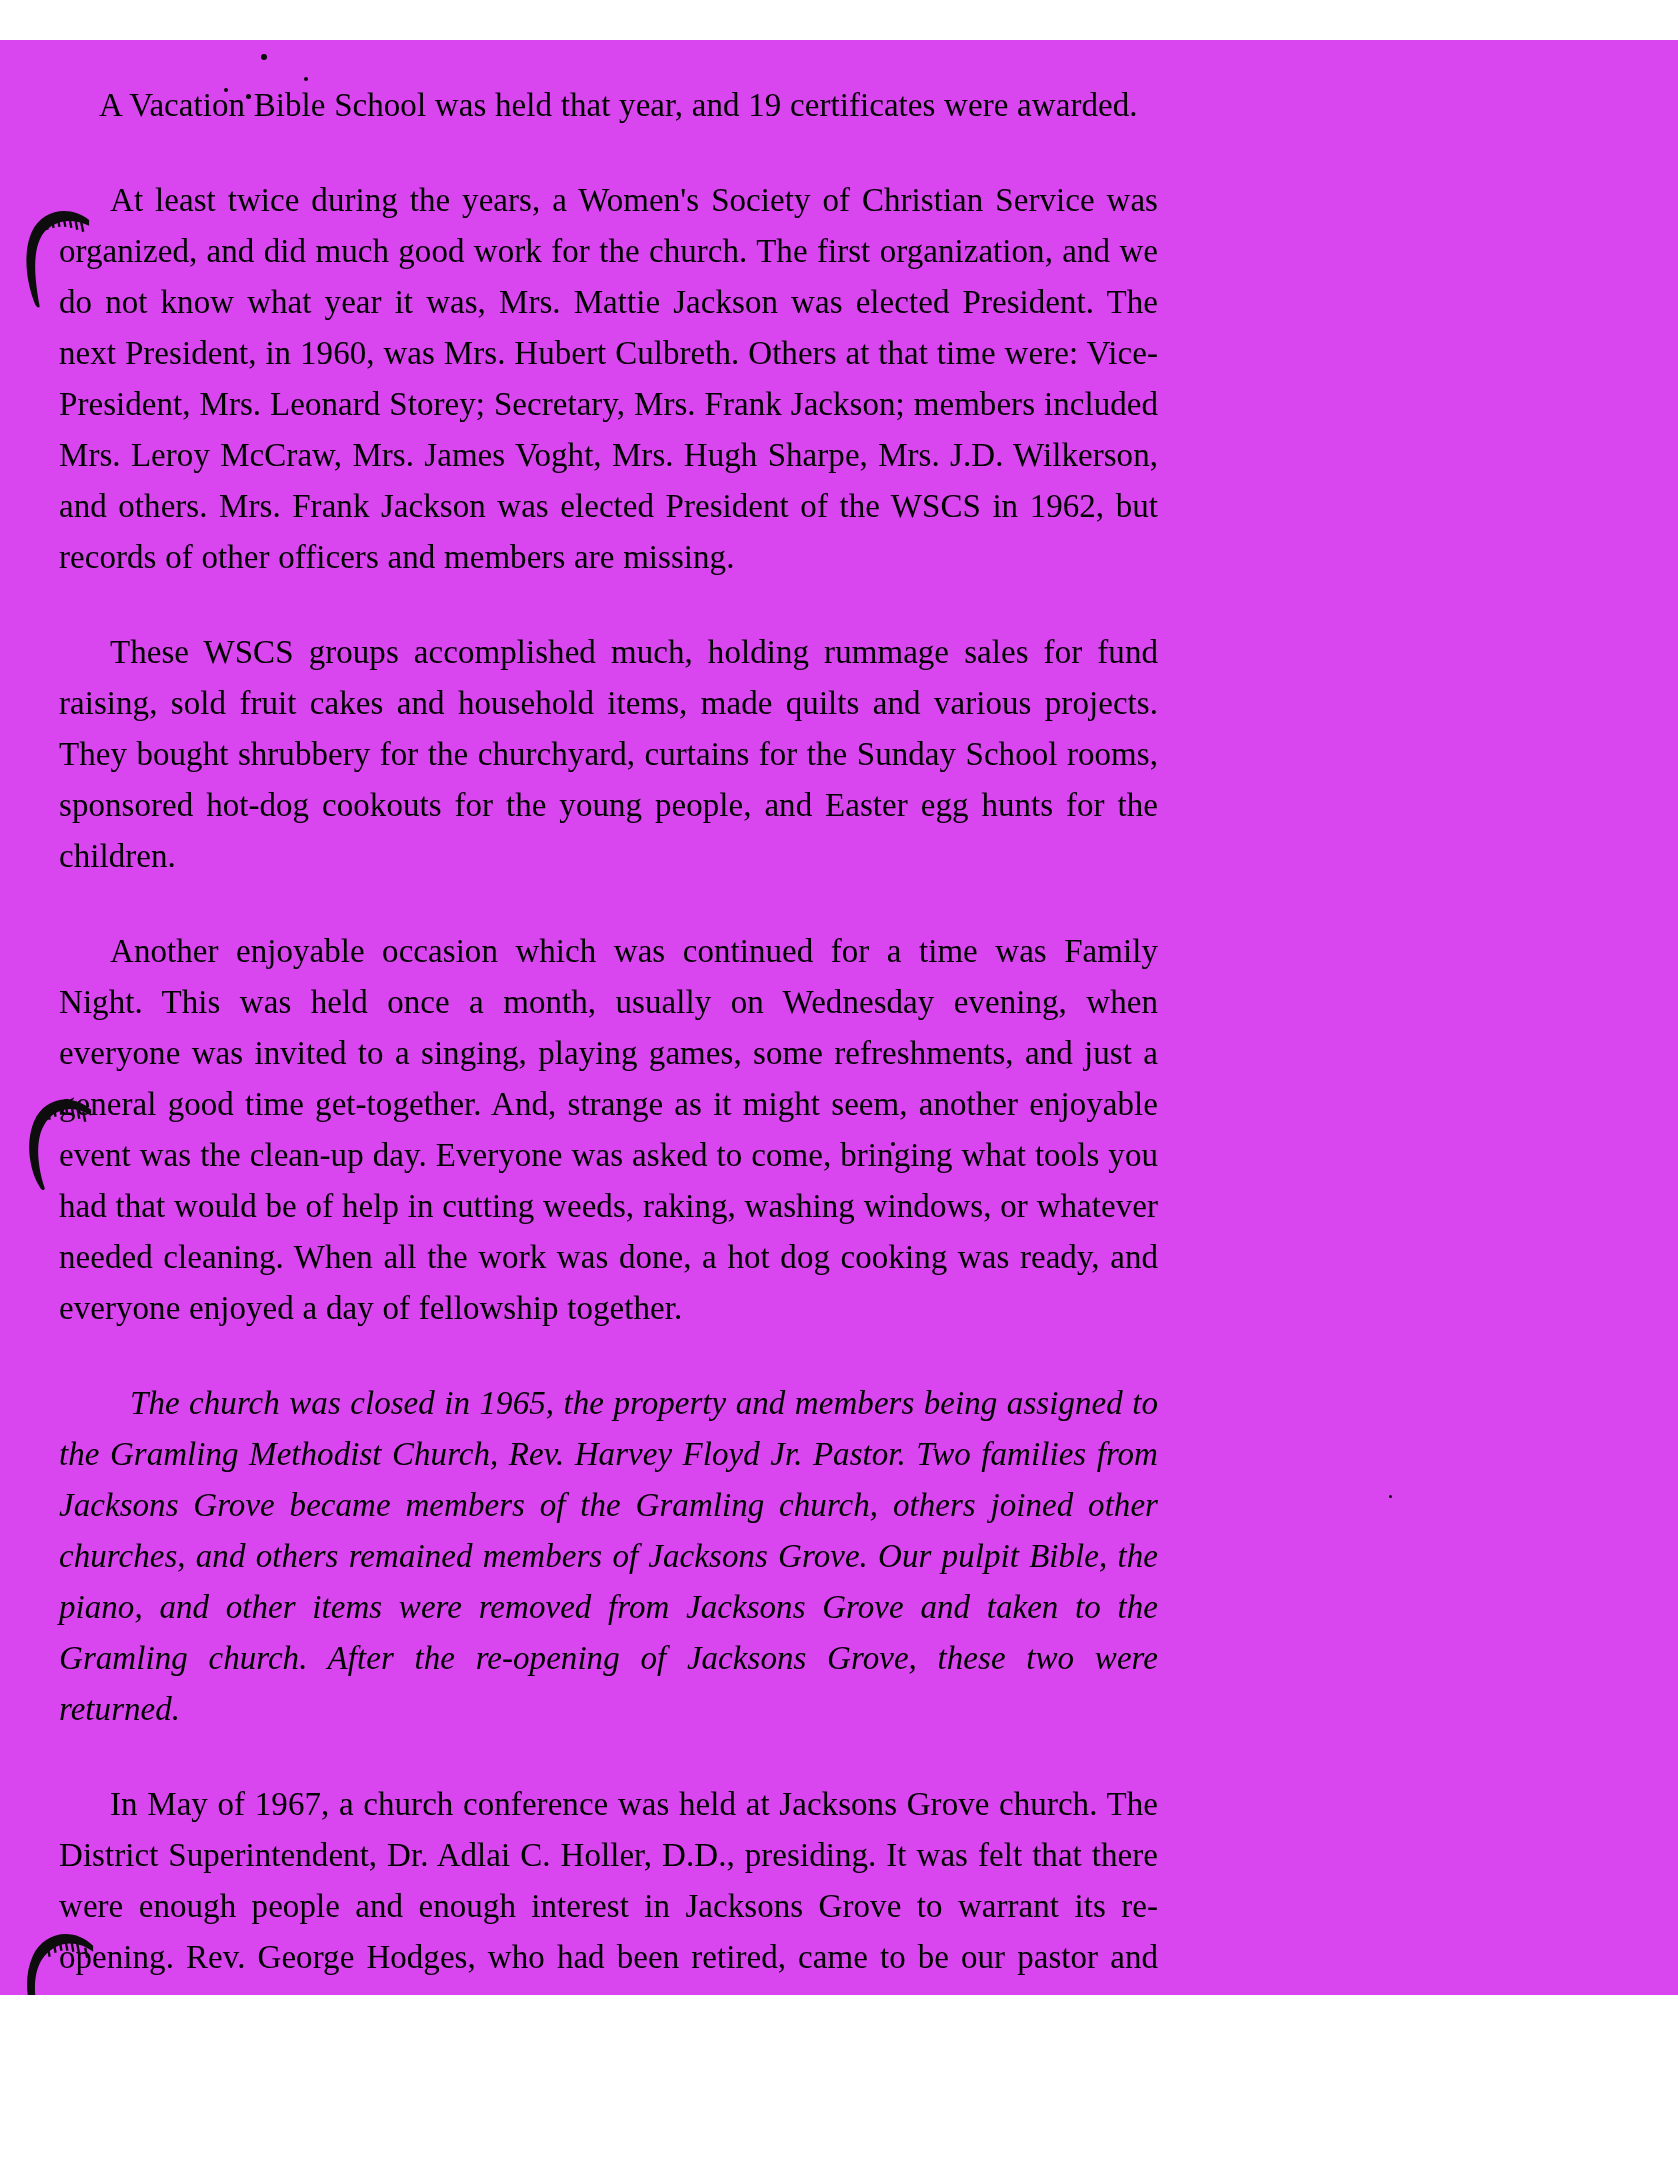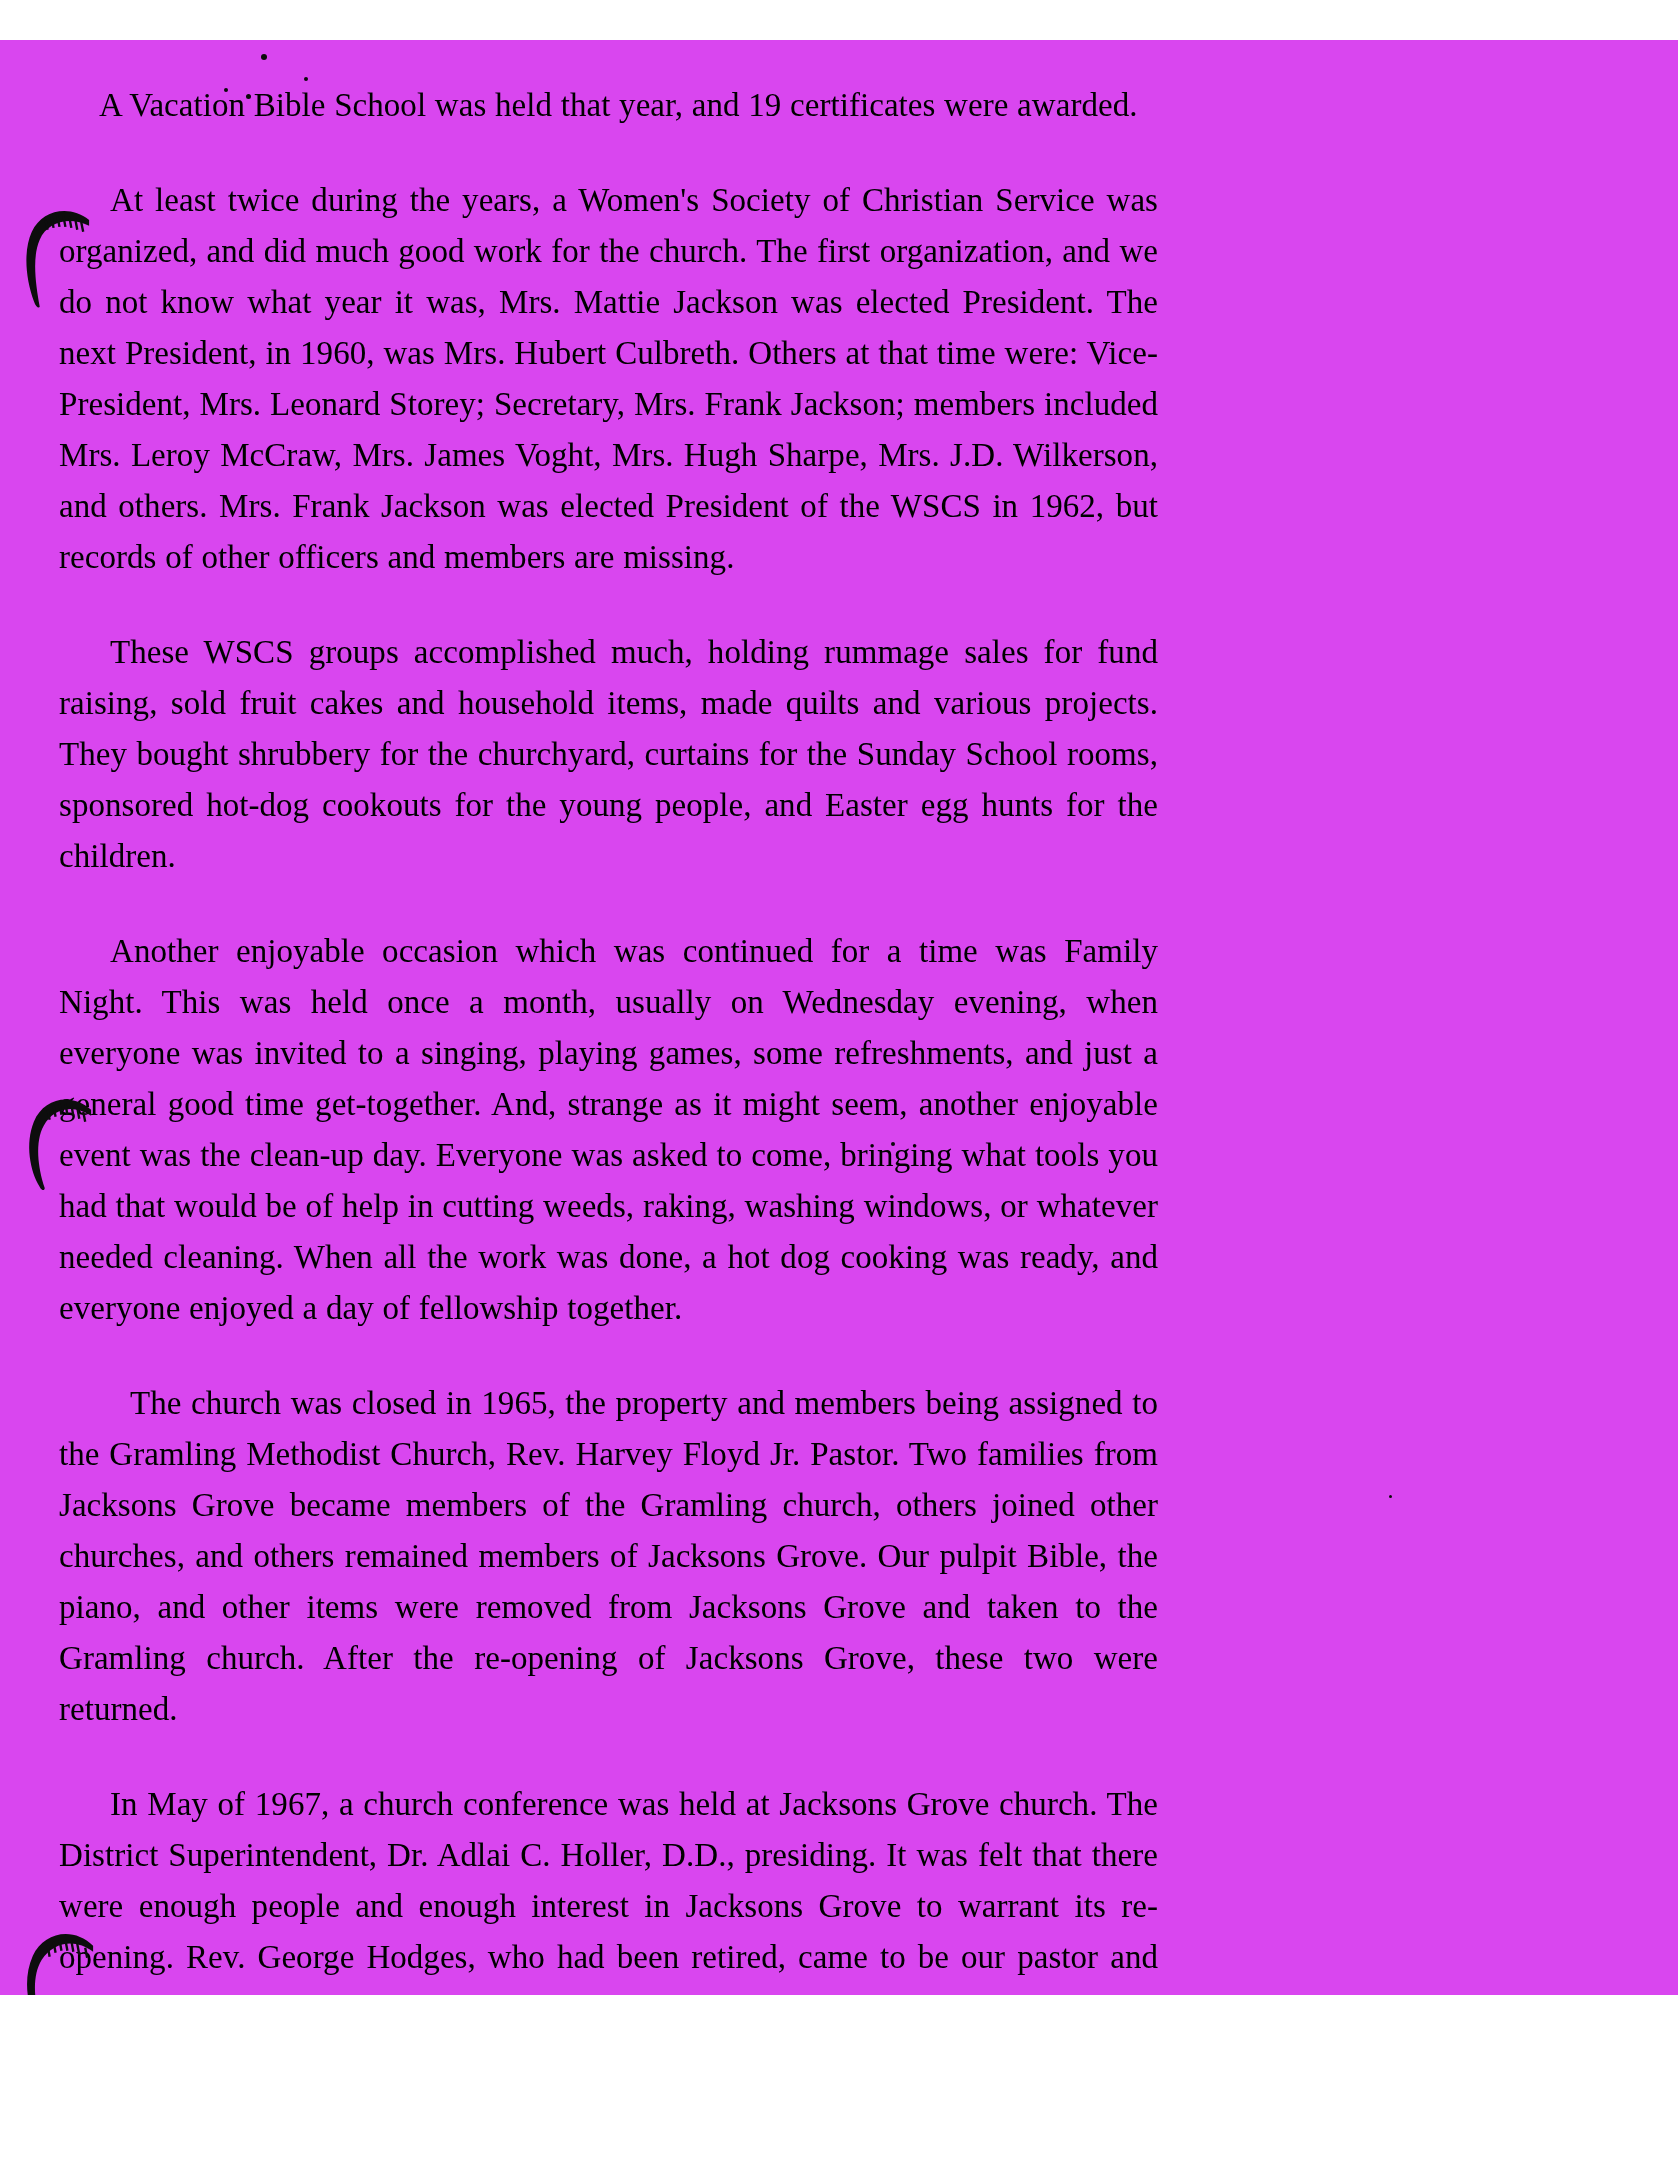--- a/index.html
+++ b/index.html
@@ -31,21 +31,21 @@
     font-size: 33px;
     line-height: 51px;
     text-align: justify;
     text-justify: inter-word;
     letter-spacing: 0.05px;
     word-spacing: 0.4px;
     -webkit-font-smoothing: none;
   }
   .para.indent-sm { text-indent: 40px; }
   .para.indent-md { text-indent: 51px; }
-  .para.indent-lg { text-indent: 71px; }
+  .para.indent-lg { text-indent: 71px; font-style: italic; }
   .para:last-child { margin-bottom: 0; }
 
   
   .margin-mark {
     position: absolute;
     pointer-events: none;
   }
   .speck {
     position: absolute;
     background: #0a0a0a;

